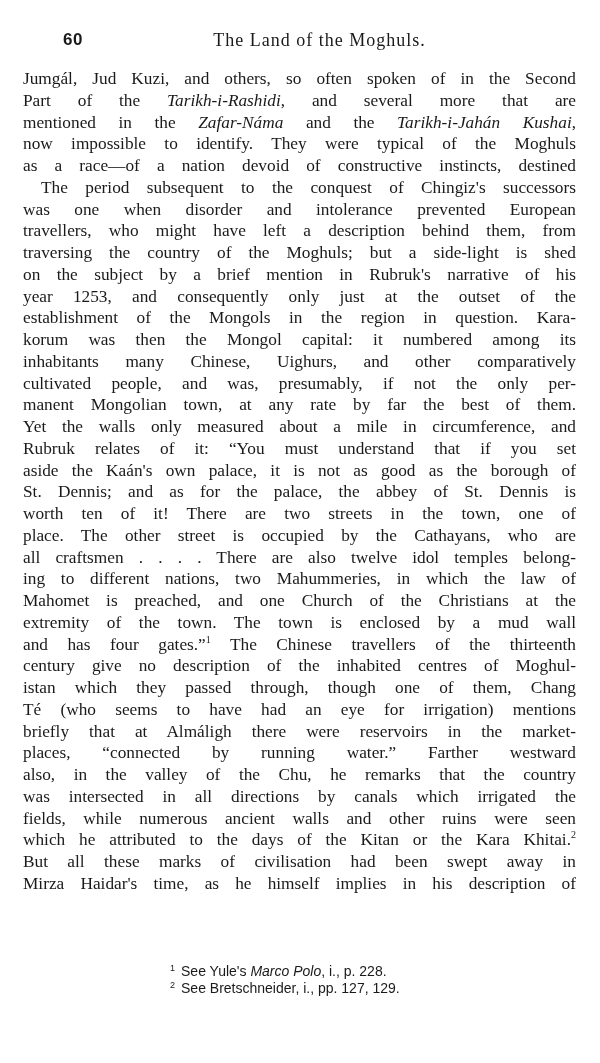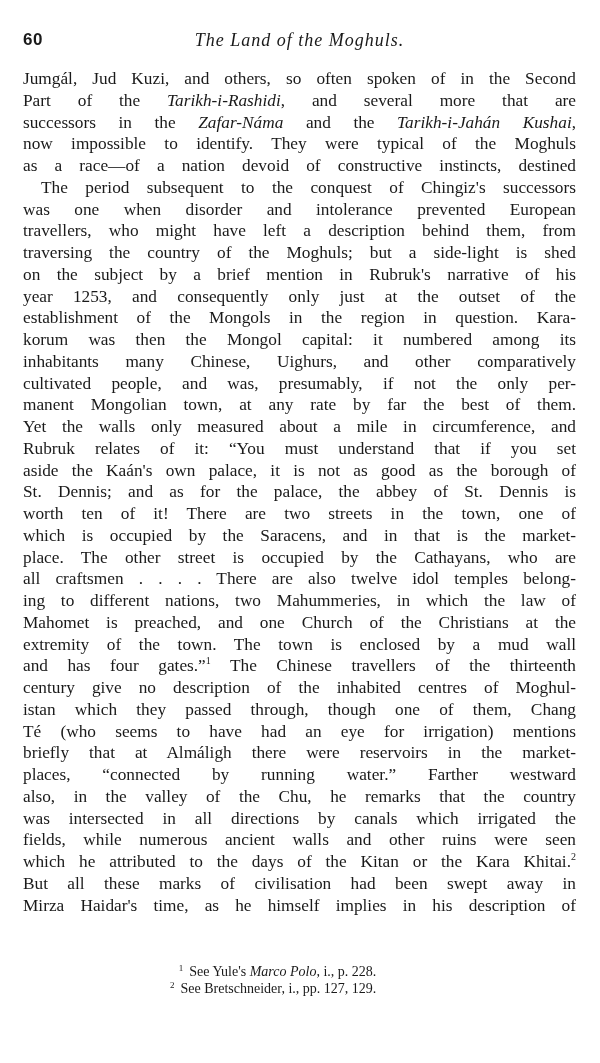--- a/index.html
+++ b/index.html
@@ -1,61 +1,60 @@
 <!DOCTYPE html>
 <html><head>
   <meta charset="utf-8">
   <style>
     html, body { margin: 0; padding: 0; background: #ffffff; }
     body { width: 600px; height: 1063px; position: relative; overflow: hidden; color: #1a1a1a; }
     .page { position: absolute; left: 23px; top: 30px; width: 553px; font-family: "Liberation Serif", "DejaVu Serif", serif; }
-    .running-head { position: relative; height: 26px; }
+    .running-head { position: relative; height: 26px; margin-left: 40px; }
     .page-number { position: absolute; left: 0; top: 0; font-family: "Liberation Sans", "DejaVu Sans", sans-serif; font-size: 17px; font-weight: bold; letter-spacing: 0.5px; }
-    .running-title { position: absolute; left: 0; right: 0; top: 0; text-align: center; font-style: italic; font-size: 18px; letter-spacing: 1px; }
+    .running-title { position: absolute; left: 0; right: 0; top: 0; text-align: center; font-size: 18px; letter-spacing: 1px; }
     .body-text { margin-top: 12px; font-size: 17.3px; line-height: 21.75px; }
     .line { display: block; white-space: nowrap; text-align: justify; text-align-last: justify; height: 21.75px; overflow: visible; }
     .line.last { text-align-last: left; }
     .line.indent { padding-left: 18px; }
     em { font-style: italic; }
     sup { font-size: 10px; line-height: 0; vertical-align: 7px; }
-    .footnotes { position: absolute; left: 170px; top: 963px; font-family: Liberation Serif, serif; font-size: 14px; line-height: 17px; text-align: right; }
+    .footnotes { position: absolute; left: 170px; top: 963px; font-family: Liberation Sans, sans-serif; font-size: 14px; line-height: 17px; }
     .footnote sup { font-size: 9px; vertical-align: 5px; margin-right: 6px; }
   </style>
 </head>
 <body>
 
 <div class="page">
   <div class="running-head">
     <span class="page-number">60</span>
     <span class="running-title">The Land of the Moghuls.</span>
   </div>
 
   <div class="body-text" id="body-text">
       <span class="line"><span>Jumgál, Jud Kuzi, and others, so often spoken of in the Second</span></span>
       <span class="line"><span>Part of the </span><em>Tarikh-i-Rashidi</em><span>, and several more that are</span></span>
-      <span class="line"><span>successors in the </span><em>Zafar-Náma</em><span> and the </span><em>Tarikh-i-Jahán Kushai</em><span>,</span></span>
+      <span class="line"><span>mentioned in the </span><em>Zafar-Náma</em><span> and the </span><em>Tarikh-i-Jahán Kushai</em><span>,</span></span>
       <span class="line"><span>now impossible to identify.  They were typical of the Moghuls</span></span>
       <span class="line"><span>as a race—of a nation devoid of constructive instincts, destined</span></span>
       <span class="line indent"><span>The period subsequent to the conquest of Chingiz's successors</span></span>
       <span class="line"><span>was one when disorder and intolerance prevented European</span></span>
       <span class="line"><span>travellers, who might have left a description behind them, from</span></span>
       <span class="line"><span>traversing the country of the Moghuls; but a side-light is shed</span></span>
       <span class="line"><span>on the subject by a brief mention in Rubruk's narrative of his</span></span>
       <span class="line"><span>year 1253, and consequently only just at the outset of the</span></span>
       <span class="line"><span>establishment of the Mongols in the region in question.  Kara-</span></span>
       <span class="line"><span>korum was then the Mongol capital: it numbered among its</span></span>
       <span class="line"><span>inhabitants many Chinese, Uighurs, and other comparatively</span></span>
       <span class="line"><span>cultivated people, and was, presumably, if not the only per-</span></span>
       <span class="line"><span>manent Mongolian town, at any rate by far the best of them.</span></span>
       <span class="line"><span>Yet the walls only measured about a mile in circumference, and</span></span>
       <span class="line"><span>Rubruk relates of it: “You must understand that if you set</span></span>
       <span class="line"><span>aside the Kaán's own palace, it is not as good as the borough of</span></span>
       <span class="line"><span>St. Dennis; and as for the palace, the abbey of St. Dennis is</span></span>
       <span class="line"><span>worth ten of it!  There are two streets in the town, one of</span></span>
-      <span class="line"><span>which is occupied by the Saracens, and in that is the market-</span></span>
       <span class="line"><span>place.  The other street is occupied by the Cathayans, who are</span></span>
       <span class="line"><span>all craftsmen . . . . There are also twelve idol temples belong-</span></span>
       <span class="line"><span>ing to different nations, two Mahummeries, in which the law of</span></span>
       <span class="line"><span>Mahomet is preached, and one Church of the Christians at the</span></span>
       <span class="line"><span>extremity of the town.  The town is enclosed by a mud wall</span></span>
       <span class="line"><span>and has four gates.”</span><sup>1</sup><span>  The Chinese travellers of the thirteenth</span></span>
       <span class="line"><span>century give no description of the inhabited centres of Moghul-</span></span>
       <span class="line"><span>istan which they passed through, though one of them, Chang</span></span>
       <span class="line"><span>Té (who seems to have had an eye for irrigation) mentions</span></span>
       <span class="line"><span>briefly that at Almáligh there were reservoirs in the market-</span></span>

